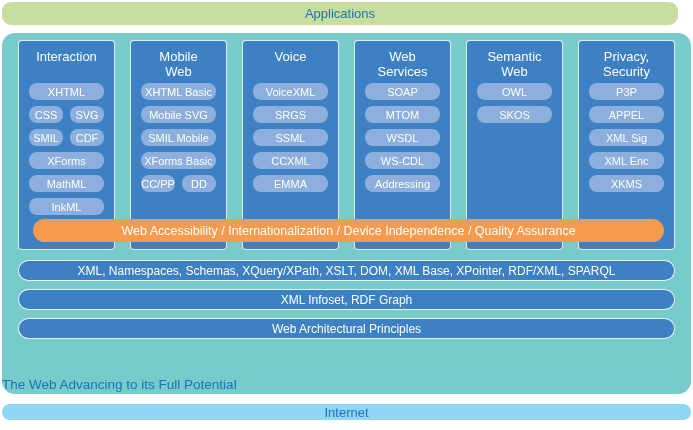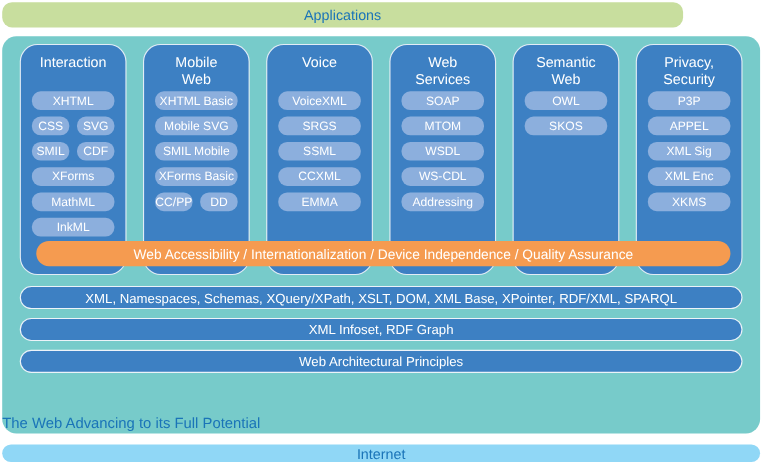--- a/index.html
+++ b/index.html
@@ -14,36 +14,36 @@
     --page-background:#ffffff;
   }
   html,body{margin:0;padding:0;}
   body{
     width:693px;height:430px;position:relative;overflow:hidden;
     background:var(--page-background);
     font-family:"Liberation Sans",sans-serif;
   }
   .hbar{display:flex;align-items:center;justify-content:center;box-sizing:border-box;}
   .app-bar{
-    position:absolute;left:2px;top:2px;width:619px;height:23px;
+    position:absolute;left:2px;top:2px;width:676px;height:23px;
     border-radius:9px;background:var(--applications-green);
     color:var(--heading-blue);font-size:13px;
   }
   .panel{
     position:absolute;left:2px;top:33px;width:689px;height:361px;
     border-radius:13px;background:var(--panel-teal);
   }
   .columns{
     position:absolute;left:16px;top:7px;width:657px;height:210px;
     display:flex;gap:15px;
   }
   .column{
     flex:1;background:var(--column-blue);
     border:1px solid rgba(255,255,255,0.85);
-    border-radius:16px;box-sizing:border-box;min-width:0;
+    border-radius:4px;box-sizing:border-box;min-width:0;
   }
   .col-header{
     margin-top:8px;height:34px;text-align:center;
     color:var(--white-text);font-size:13px;line-height:15px;
   }
   .pill-row{display:flex;gap:7px;margin:0 10px 6px;}
   .pill{
     flex:1;height:17px;border-radius:8px;background:var(--pill-blue);
     color:var(--white-text);font-size:11px;
     display:flex;align-items:center;justify-content:center;

